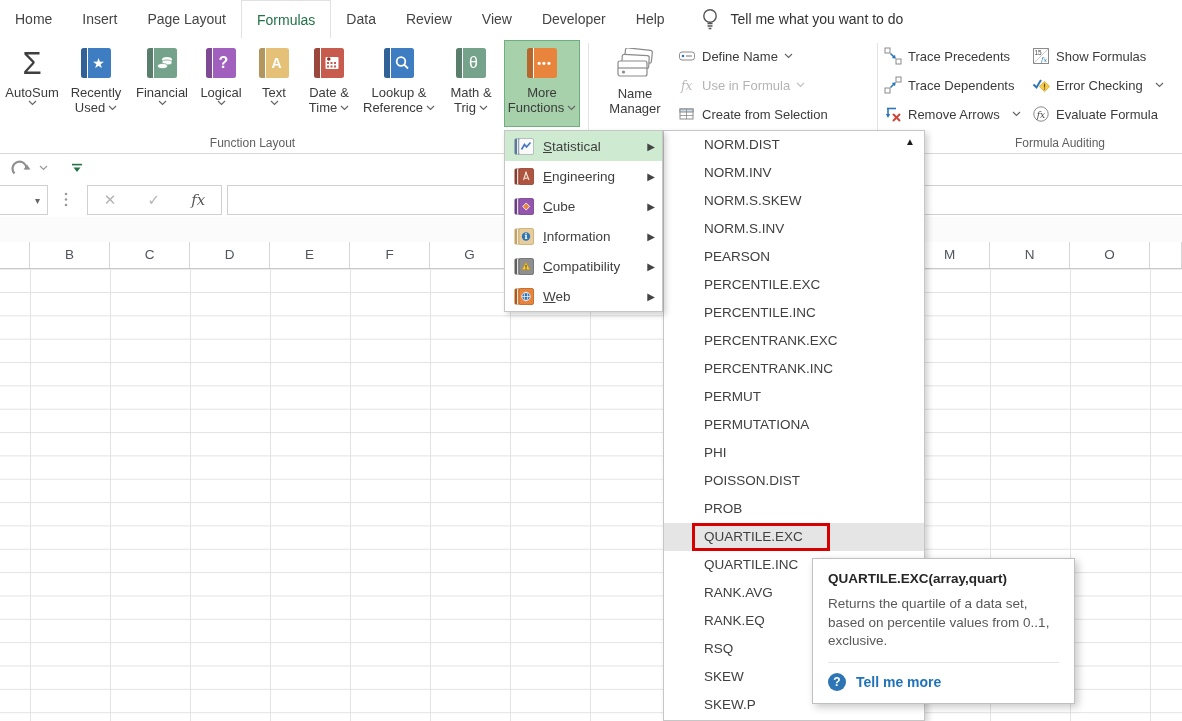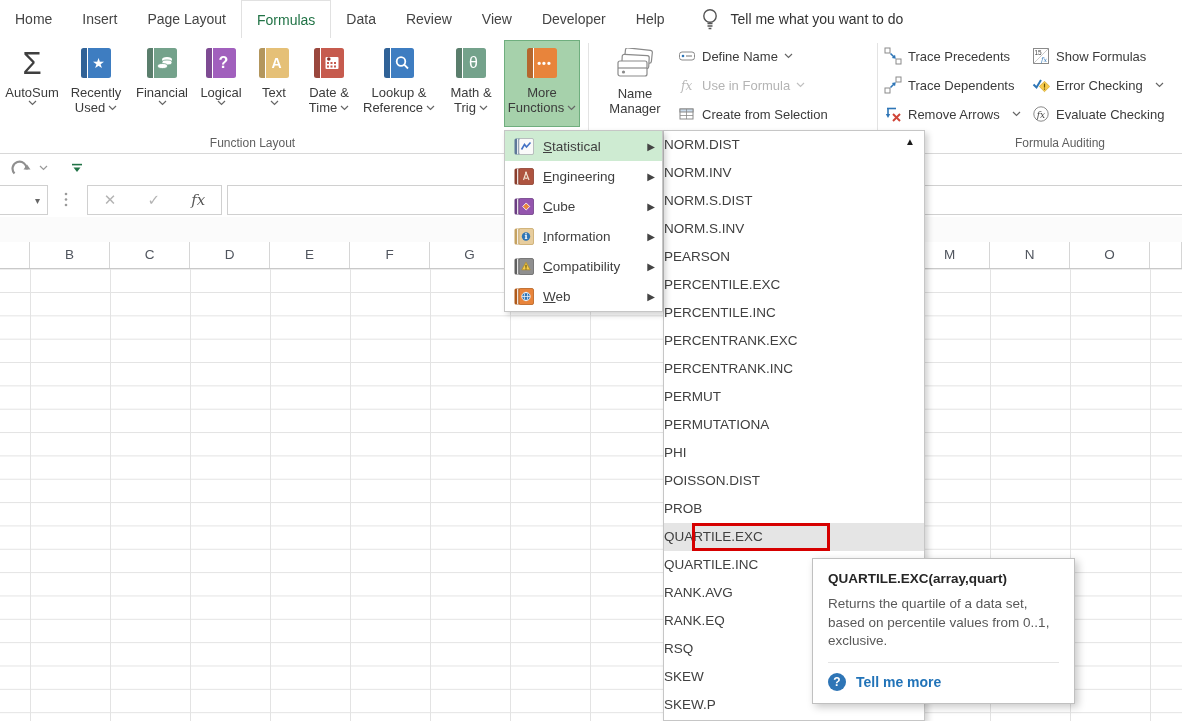--- a/index.html
+++ b/index.html
@@ -53,21 +53,21 @@
   .catitem{height:30px;display:flex;align-items:center;padding:0 7px 0 9px;gap:9px;font-size:13.5px;color:#3f3f3f;}
   .catitem.hl{background:#CEEBD2;}
   .catlabel{flex:1;display:block;}
   .catlabel::first-letter{text-decoration:underline;}
   .catarrow{font-size:10px;color:#444;}
 
   
   .fnlist{position:absolute;left:663px;top:130px;width:262px;height:591px;background:#fff;border:1px solid #c6c6c6;
           box-shadow:3px 3px 6px rgba(0,0,0,.18);z-index:25;box-sizing:border-box;overflow:hidden;}
   .fnscroll{position:absolute;top:6px;right:9px;font-size:10px;color:#1a1a1a;line-height:1;z-index:2;}
-  .fnitem{height:28px;line-height:28px;font-size:13.5px;color:#404040;position:relative;box-sizing:border-box;}
+  .fnitem{height:28px;line-height:28px;padding-left:40px;font-size:13.5px;color:#404040;position:relative;box-sizing:border-box;}
   .fnitem.sel{background:#e5e5e5;}
   .redbox{position:absolute;left:28px;top:0;width:138px;height:28px;border:3px solid #D60000;box-sizing:border-box;pointer-events:none;}
 
   
   .tooltip{position:absolute;left:812px;top:558px;width:263px;background:#fff;border:1px solid #c0c0c0;
            box-shadow:3px 3px 8px rgba(0,0,0,.22);z-index:40;padding:12px 15px 12px;box-sizing:border-box;font-size:13.5px;}
   .tt-title{font-weight:bold;color:#262626;margin-bottom:9px;}
   .tt-body{color:#595959;line-height:1.38;}
   .tt-div{border-top:1px solid #e4e4e4;margin:11px 0 10px;}
   .tt-link{display:flex;align-items:center;gap:10px;}
@@ -353,21 +353,21 @@
             </svg>
           </span>
         </div>
         <div class="smallbtn" style="left: 1032px; top: 64px;">
           <span>
             <svg width="18" height="18" viewBox="0 0 18 18">
               <circle cx="9" cy="9" r="7.2" stroke="#8a8a8a" fill="none"></circle>
               <text x="9" y="12.5" text-anchor="middle" font-size="9" font-style="italic" fill="#444" font-family="DejaVu Serif,serif">fx</text>
             </svg>
           </span>
-          <span>Evaluate Checking</span>
+          <span>Evaluate Formula</span>
         </div>
       </div>
     <div class="grouplabel" style="left:0;width:505px">Function Layout</div>
     <div class="grouplabel" style="left:940px;width:240px">Formula Auditing</div>
   </div>
 
   <div class="qatrow">
     <span>
       <svg width="22" height="17" viewBox="0 0 22 17" fill="none">
         <path d="M4.5 13.5 A7 7 0 1 1 16.5 9.5" stroke="#8f8f8f" stroke-width="2.2"></path>
@@ -498,21 +498,21 @@
         </span>
         <span class="catlabel">Web</span>
         <span class="catarrow">▶</span>
       </div>
     </div>
 
   <div class="fnlist" id="fnlist">
     <span class="fnscroll">▲</span>
   <div class="fnitem">NORM.DIST</div>
       <div class="fnitem">NORM.INV</div>
-      <div class="fnitem">NORM.S.DIST</div>
+      <div class="fnitem">NORM.S.SKEW</div>
       <div class="fnitem">NORM.S.INV</div>
       <div class="fnitem">PEARSON</div>
       <div class="fnitem">PERCENTILE.EXC</div>
       <div class="fnitem">PERCENTILE.INC</div>
       <div class="fnitem">PERCENTRANK.EXC</div>
       <div class="fnitem">PERCENTRANK.INC</div>
       <div class="fnitem">PERMUT</div>
       <div class="fnitem">PERMUTATIONA</div>
       <div class="fnitem">PHI</div>
       <div class="fnitem">POISSON.DIST</div>

